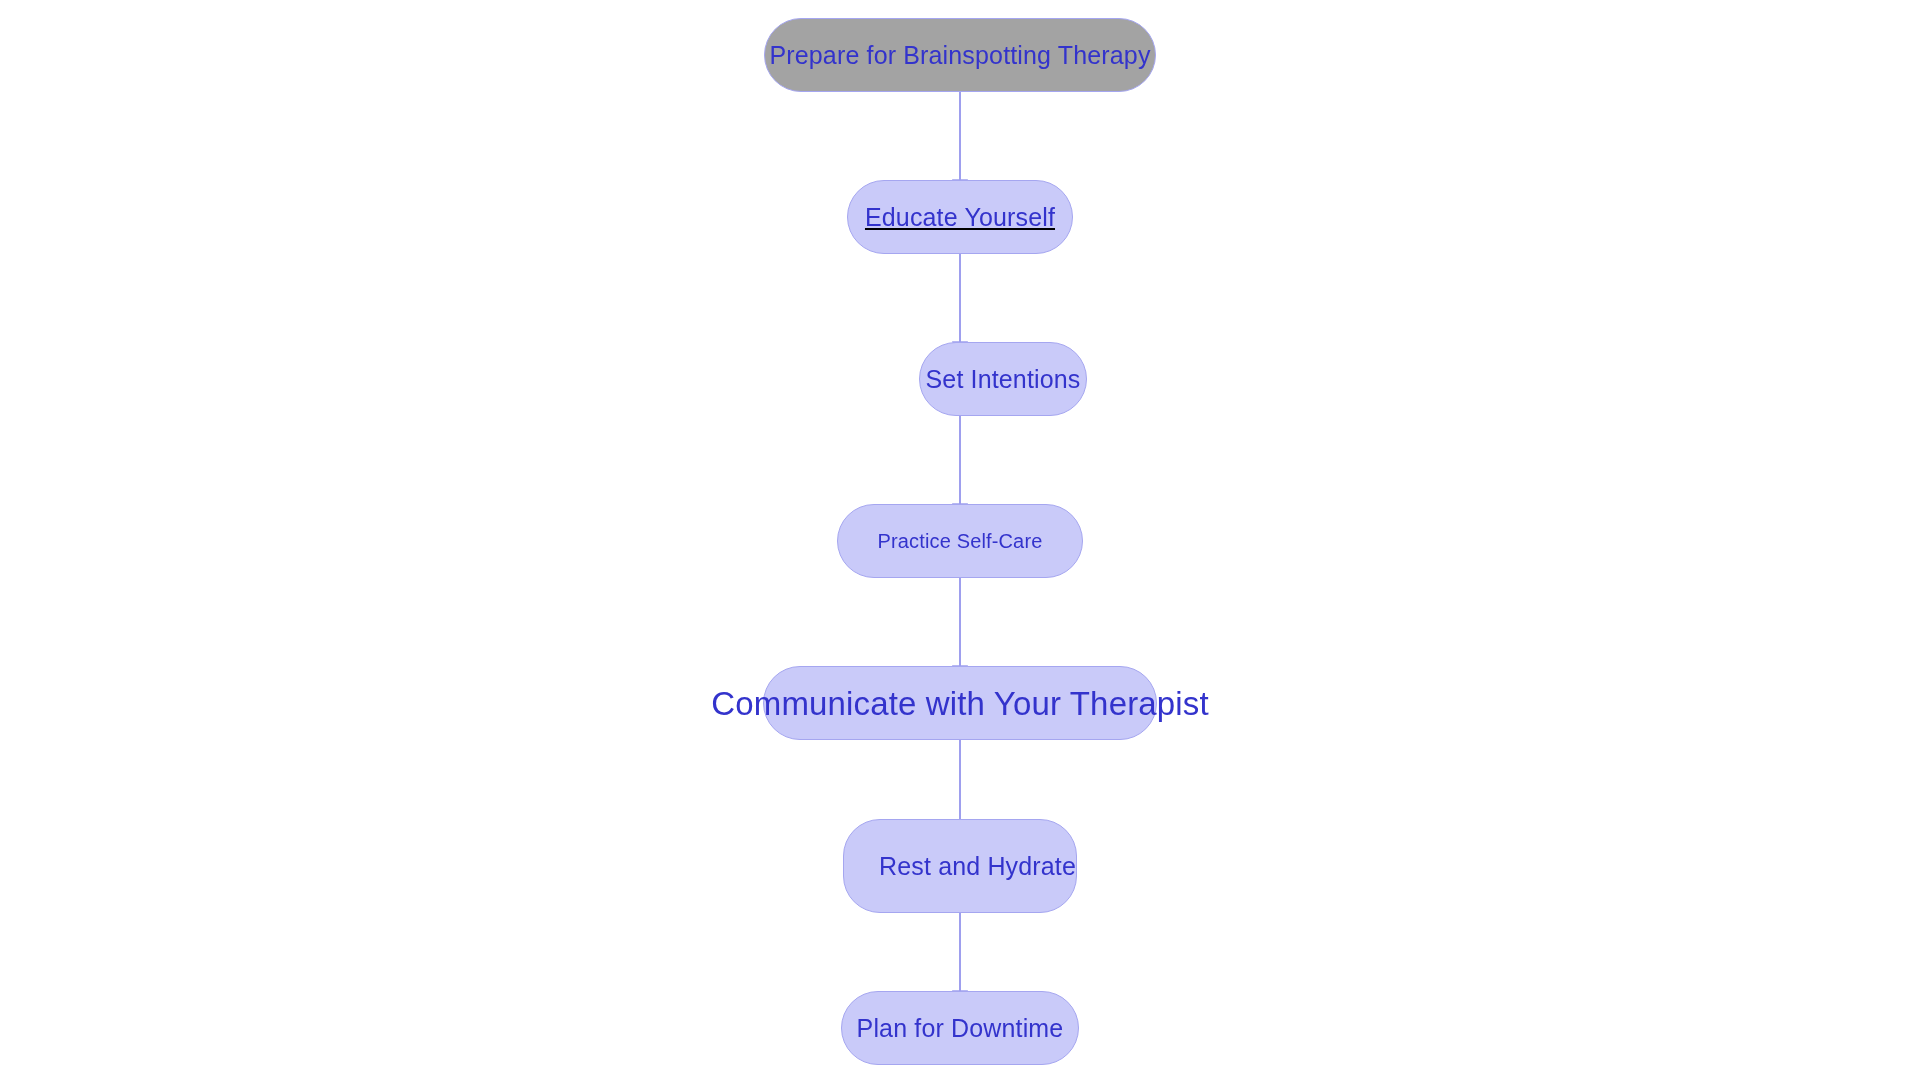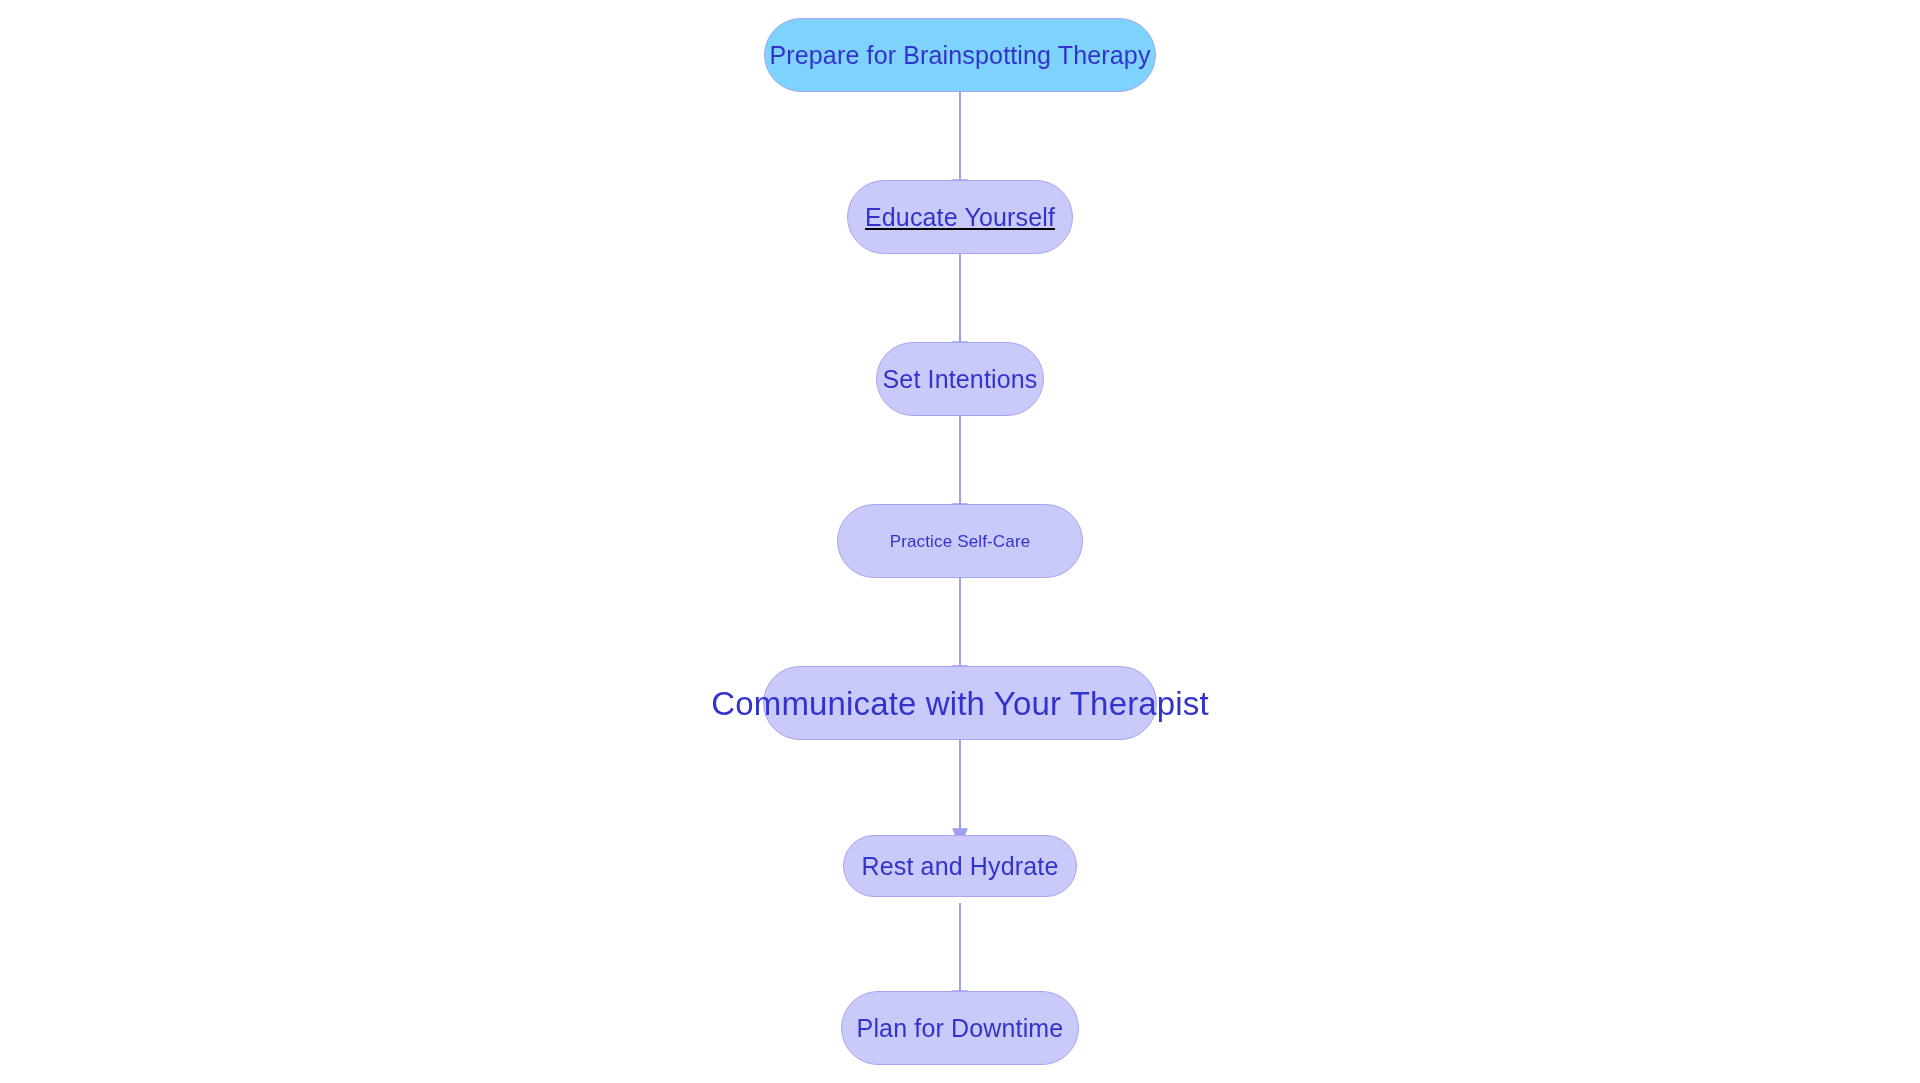--- a/index.html
+++ b/index.html
@@ -70,36 +70,36 @@
         <line x1="960" y1="92" x2="960" y2="180" stroke="#9e9fee" stroke-width="2" marker-end="url(#arrowhead)"></line>
         <line x1="960" y1="254" x2="960" y2="342" stroke="#9e9fee" stroke-width="2" marker-end="url(#arrowhead)"></line>
         <line x1="960" y1="416" x2="960" y2="504" stroke="#9e9fee" stroke-width="2" marker-end="url(#arrowhead)"></line>
         <line x1="960" y1="578" x2="960" y2="666" stroke="#9e9fee" stroke-width="2" marker-end="url(#arrowhead)"></line>
         <line x1="960" y1="740" x2="960" y2="829" stroke="#9e9fee" stroke-width="2" marker-end="url(#arrowhead)"></line>
         <line x1="960" y1="903" x2="960" y2="991" stroke="#9e9fee" stroke-width="2" marker-end="url(#arrowhead)"></line>
       </g>
   </svg>
 
   <div id="node-group">
-      <div class="flow-node" style="left: 960px; top: 55px; width: 392px; height: 74px; background: #7dd3fc; border-color: rgb(165, 166, 240); border-radius: 37px;">
+      <div class="flow-node" style="left: 960px; top: 55px; width: 392px; height: 74px; background: #a3a3a3; border-color: rgb(165, 166, 240); border-radius: 37px;">
         <span class="node-label" style="color: rgb(51, 51, 204); font-size: 25px;">Prepare for Brainspotting Therapy</span>
       </div>
       <div class="flow-node" style="left: 960px; top: 217px; width: 226px; height: 74px; background: rgb(201, 202, 249); border-color: rgb(165, 166, 240); border-radius: 37px; text-decoration: underline;">
         <span class="node-label" style="color: rgb(51, 51, 204); font-size: 25px;">Educate Yourself</span>
       </div>
-      <div class="flow-node" style="left: 960px; top: 379px; width: 168px; height: 74px; background: rgb(201, 202, 249); border-color: rgb(165, 166, 240); border-radius: 37px;">
+      <div class="flow-node" style="left: 1003px; top: 379px; width: 168px; height: 74px; background: rgb(201, 202, 249); border-color: rgb(165, 166, 240); border-radius: 37px;">
         <span class="node-label" style="color: rgb(51, 51, 204); font-size: 25px;">Set Intentions</span>
       </div>
       <div class="flow-node" style="left: 960px; top: 541px; width: 246px; height: 74px; background: rgb(201, 202, 249); border-color: rgb(165, 166, 240); border-radius: 37px;">
-        <span class="node-label" style="color: rgb(51, 51, 204); font-size: 17px;">Practice Self-Care</span>
+        <span class="node-label" style="color: rgb(51, 51, 204); font-size: 20px;">Practice Self-Care</span>
       </div>
       <div class="flow-node" style="left: 960px; top: 703px; width: 394px; height: 74px; background: rgb(201, 202, 249); border-color: rgb(165, 166, 240); border-radius: 37px;">
         <span class="node-label" style="color: rgb(51, 51, 204); font-size: 33px;">Communicate with Your Therapist</span>
       </div>
-      <div class="flow-node" style="left: 960px; top: 866px; width: 234px; height: 62px; background: rgb(201, 202, 249); border-color: rgb(165, 166, 240); border-radius: 37px;">
+      <div class="flow-node" style="left: 960px; top: 866px; width: 234px; height: 94px; background: rgb(201, 202, 249); border-color: rgb(165, 166, 240); border-radius: 37px; justify-content: flex-end;">
         <span class="node-label" style="color: rgb(51, 51, 204); font-size: 25px;">Rest and Hydrate</span>
       </div>
       <div class="flow-node" style="left: 960px; top: 1028px; width: 238px; height: 74px; background: rgb(201, 202, 249); border-color: rgb(165, 166, 240); border-radius: 37px;">
         <span class="node-label" style="color: rgb(51, 51, 204); font-size: 25px;">Plan for Downtime</span>
       </div>
     </div>
 
 </div>
 
 </body></html>

